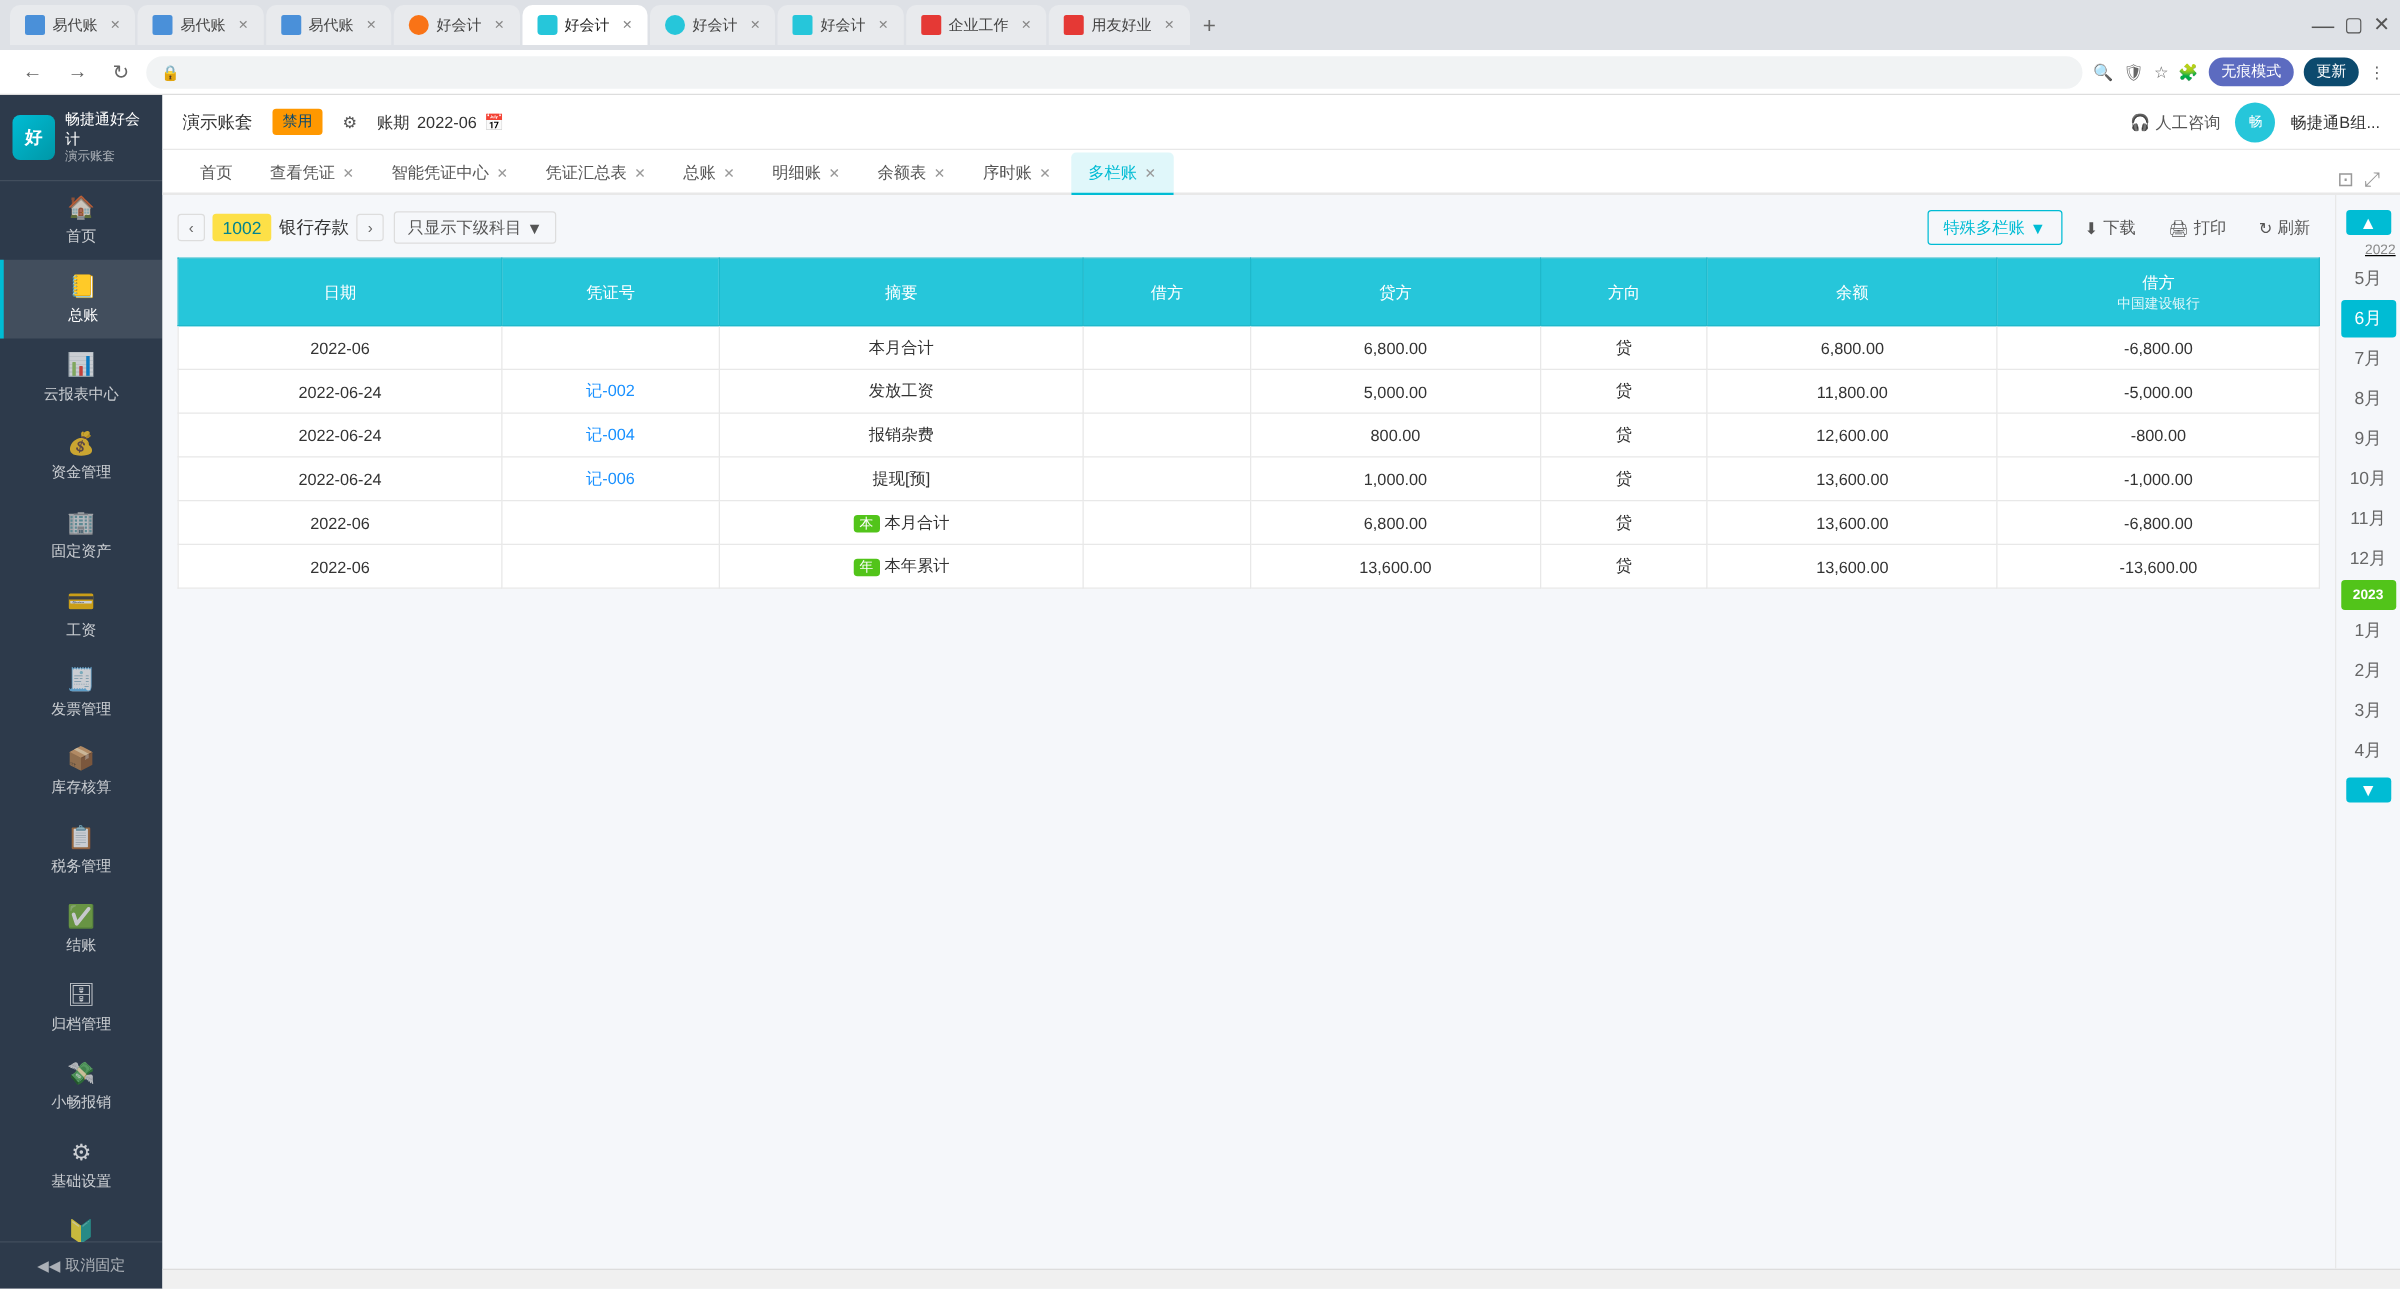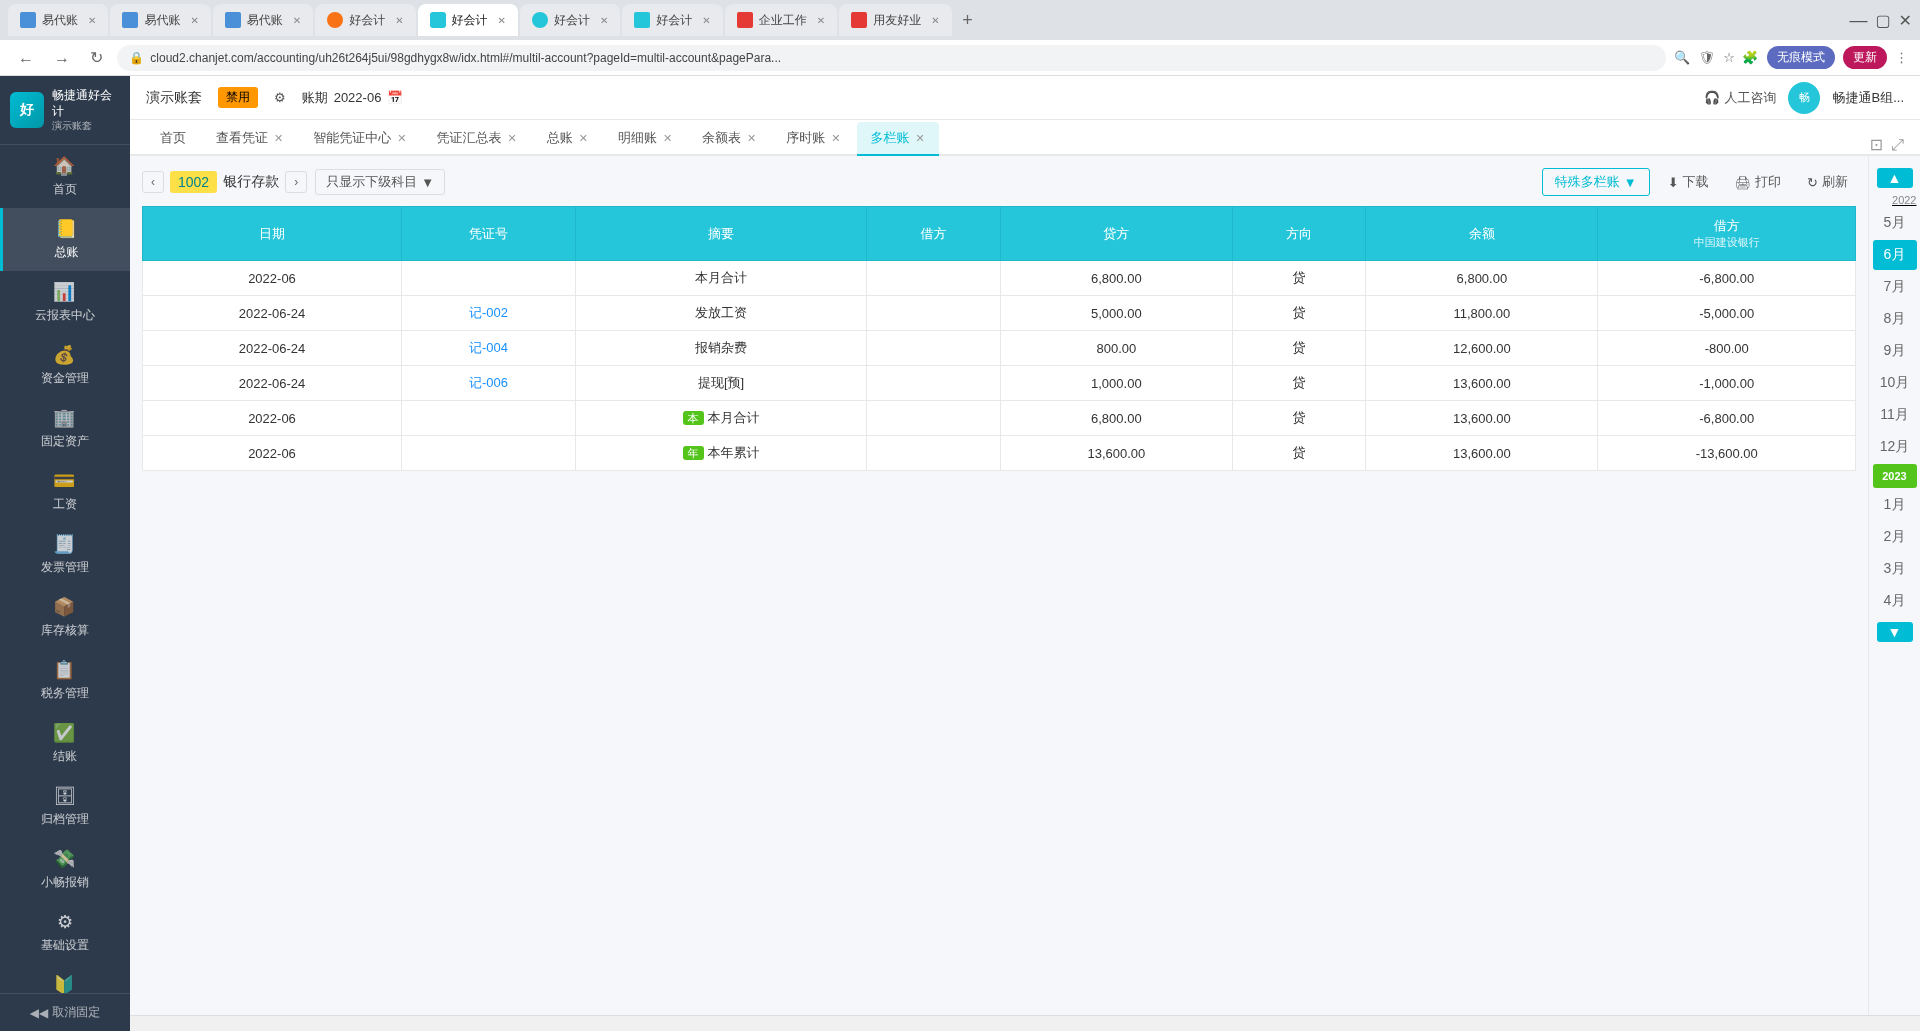--- a/index.html
+++ b/index.html
@@ -13,21 +13,21 @@
     .tab-close { font-size: 10px; color: #888; cursor: pointer; margin-left: 4px; }
     .tab-add { width: 28px; height: 28px; display: flex; align-items: center; justify-content: center; border-radius: 50%; font-size: 18px; color: #666; cursor: pointer; }
 
     
     .address-bar { background: #fff; height: 36px; display: flex; align-items: center; padding: 0 12px; gap: 8px; border-bottom: 1px solid #ddd; }
     .nav-btn { font-size: 16px; color: #666; cursor: pointer; padding: 2px 6px; }
     .url-box { flex: 1; height: 26px; background: #f1f3f4; border-radius: 13px; display: flex; align-items: center; padding: 0 12px; font-size: 12px; color: #444; gap: 6px; }
     .address-actions { display: flex; gap: 8px; align-items: center; }
     .addr-btn { font-size: 13px; color: #666; cursor: pointer; }
     .stealth-btn { background: #5c6bc0; color: #fff; padding: 3px 10px; border-radius: 12px; font-size: 12px; cursor: pointer; }
-    .update-btn { background: #be185d; color: #fff; padding: 3px 10px; border-radius: 12px; font-size: 12px; cursor: pointer; }
+    .update-btn { background: #0c4a6e; color: #fff; padding: 3px 10px; border-radius: 12px; font-size: 12px; cursor: pointer; }
 
     
     .app-wrapper { display: flex; height: calc(1031px - 76px); }
 
     
     .sidebar { width: 130px; background: #2d3a4b; color: #fff; display: flex; flex-direction: column; flex-shrink: 0; }
     .sidebar-logo { padding: 12px 10px; border-bottom: 1px solid rgba(255,255,255,0.1); display: flex; align-items: center; gap: 8px; }
     .logo-icon { width: 36px; height: 36px; background: linear-gradient(135deg, #00bcd4, #0097a7); border-radius: 6px; display: flex; align-items: center; justify-content: center; font-size: 14px; color: #fff; font-weight: bold; }
     .logo-text { font-size: 12px; color: #fff; line-height: 1.3; }
     .sidebar-scroll { flex: 1; overflow-y: auto; }
@@ -35,21 +35,21 @@
     .sidebar-item:hover, .sidebar-item.active { background: rgba(255,255,255,0.1); color: #fff; }
     .sidebar-item.active { border-left: 3px solid #00bcd4; }
     .sidebar-icon { font-size: 18px; }
     .sidebar-bottom { padding: 10px 6px; border-top: 1px solid rgba(255,255,255,0.1); display: flex; align-items: center; justify-content: center; cursor: pointer; color: rgba(255,255,255,0.6); font-size: 12px; gap: 4px; }
 
     
     .main-content { flex: 1; display: flex; flex-direction: column; background: #f5f7fa; overflow: hidden; }
 
     
     .top-toolbar { background: #fff; height: 44px; display: flex; align-items: center; padding: 0 16px; gap: 16px; border-bottom: 1px solid #e8e8e8; }
-    .demo-badge { background: #ff9800; color: #000000; padding: 2px 8px; border-radius: 3px; font-size: 12px; }
+    .demo-badge { background: #ff9800; color: #0c4a6e; padding: 2px 8px; border-radius: 3px; font-size: 12px; }
     .toolbar-btn { display: flex; align-items: center; gap: 4px; cursor: pointer; color: #555; font-size: 13px; }
     .period-info { display: flex; align-items: center; gap: 6px; font-size: 13px; color: #333; }
     .toolbar-right { margin-left: auto; display: flex; align-items: center; gap: 12px; }
     .consultant-btn { display: flex; align-items: center; gap: 4px; font-size: 13px; color: #555; cursor: pointer; }
     .user-avatar { width: 32px; height: 32px; border-radius: 50%; background: #26c6da; display: flex; align-items: center; justify-content: center; color: #fff; font-size: 11px; cursor: pointer; }
     .user-name { font-size: 13px; color: #333; cursor: pointer; }
 
     
     .page-tabs { background: #fff; height: 36px; display: flex; align-items: flex-end; padding: 0 16px; border-bottom: 2px solid #e8e8e8; gap: 2px; }
     .page-tab { display: flex; align-items: center; height: 34px; padding: 0 14px; font-size: 13px; color: #555; cursor: pointer; gap: 6px; border-bottom: 2px solid transparent; margin-bottom: -2px; }
@@ -148,21 +148,20 @@
     <span style="font-size:16px;color:#555;cursor:pointer;">✕</span>
   </div>
 </div>
 
 <div class="address-bar">
   <span class="nav-btn">←</span>
   <span class="nav-btn">→</span>
   <span class="nav-btn">↻</span>
   <div class="url-box">
     <span style="color:#4caf50;">🔒</span>
-    <span style="overflow:hidden;text-overflow:ellipsis;white-space:nowrap;">cloud2.chanjet.com/accounting/uh26t264j5ui/98gdhygx8w/idx.html#/multil-account?pageId=multil-account&amp;pagePara...</span>
   </div>
   <div class="address-actions">
     <span class="addr-btn">🔍</span>
     <span class="addr-btn">🛡</span>
     <span class="addr-btn">☆</span>
     <span class="addr-btn">🧩</span>
     <span class="stealth-btn">无痕模式</span>
     <span class="update-btn">更新</span>
     <span class="addr-btn">⋮</span>
   </div>

